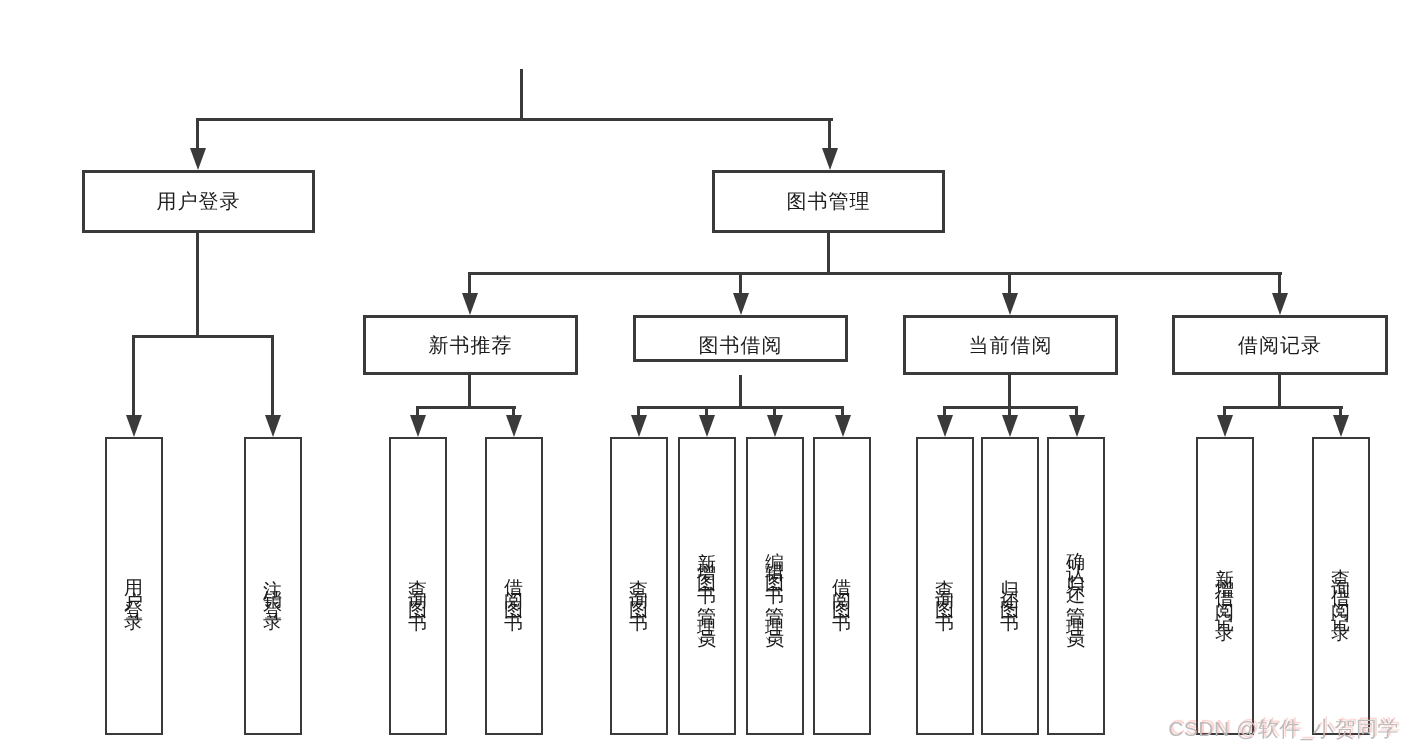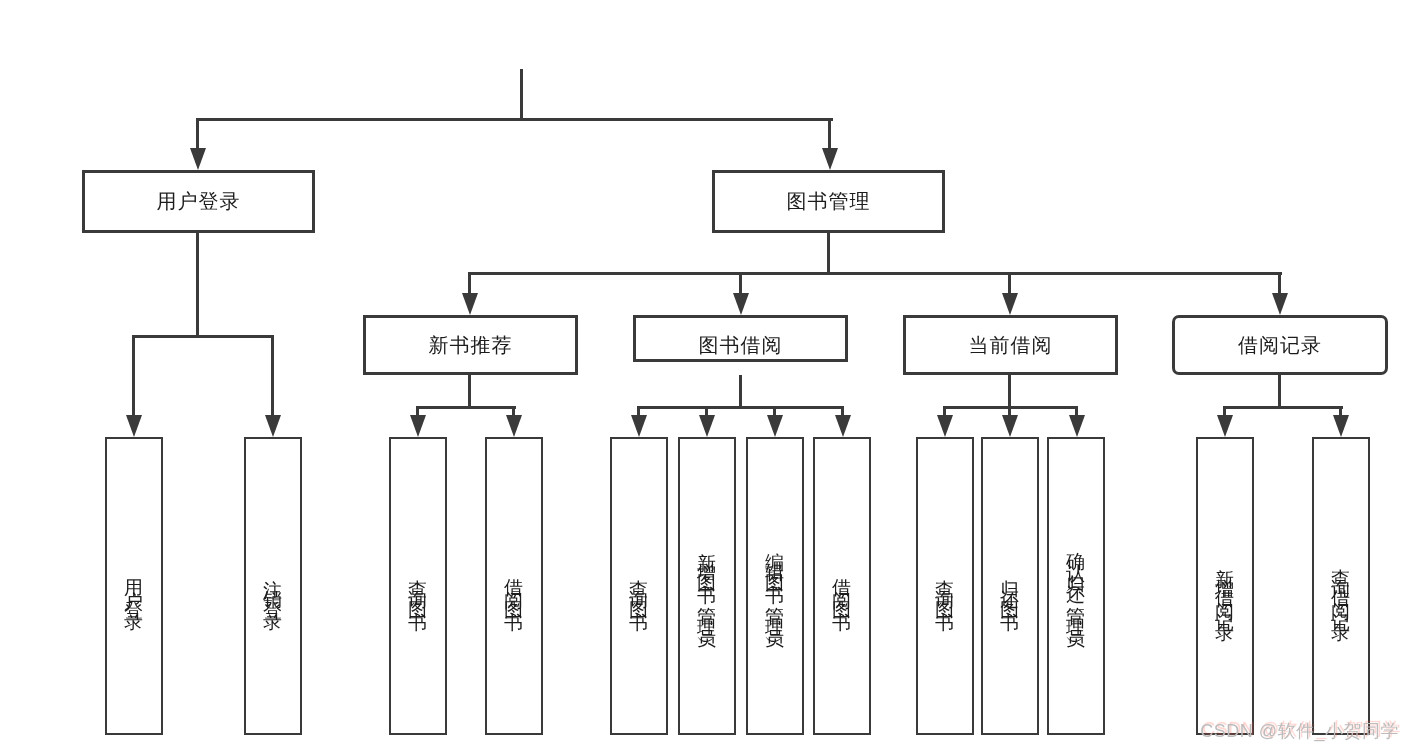--- a/index.html
+++ b/index.html
@@ -49,21 +49,21 @@
     width: 0;
     height: 0;
     border-left: 8px solid transparent;
     border-right: 8px solid transparent;
     border-top: 22px solid var(--line, #3a3a3a);
   }
   .watermark {
     position: absolute;
     right: 6px;
     bottom: 4px;
-    font-size: 18px;
+    font-size: 21px;
     color: var(--wm, #bcbcbc);
     text-shadow: 2px -2px 1px rgba(250, 80, 60, 0.28);
     letter-spacing: 0.5px;
   }
 </style>
 </head>
 <body>
 
 <div class="canvas" style="--line: #3a3a3a; --text: #1c1c1c; --bg: #ffffff; --wm: #bcbcbc;">
 
@@ -102,21 +102,21 @@
 
   <div class="node" style="left:363px; top:315px; width:215px; height:60px;justify-content:center;">
     <span>新书推荐</span>
   </div>
   <div class="node" style="left:633px; top:315px; width:215px; height:47px;align-items:flex-end;">
     <span>图书借阅</span>
   </div>
   <div class="node" style="left:903px; top:315px; width:215px; height:60px;">
     <span>当前借阅</span>
   </div>
-  <div class="node" style="left:1172px; top:315px; width:216px; height:60px;border-radius:7px;">
+  <div class="node" style="left:1172px; top:315px; width:216px; height:60px;">
     <span>借阅记录</span>
   </div>
 
   <div class="vline" style="left:468px; top:375px; height:31px;"></div>
   <div class="hline" style="left:416px; top:406px; width:100px;"></div>
   <div class="vline" style="left:416px; top:406px; height:9px;"></div>
   <div class="arrow" style="left:410px; top:415px;"></div>
   <div class="vline" style="left:512px; top:406px; height:9px;"></div>
   <div class="arrow" style="left:506px; top:415px;"></div>
 

